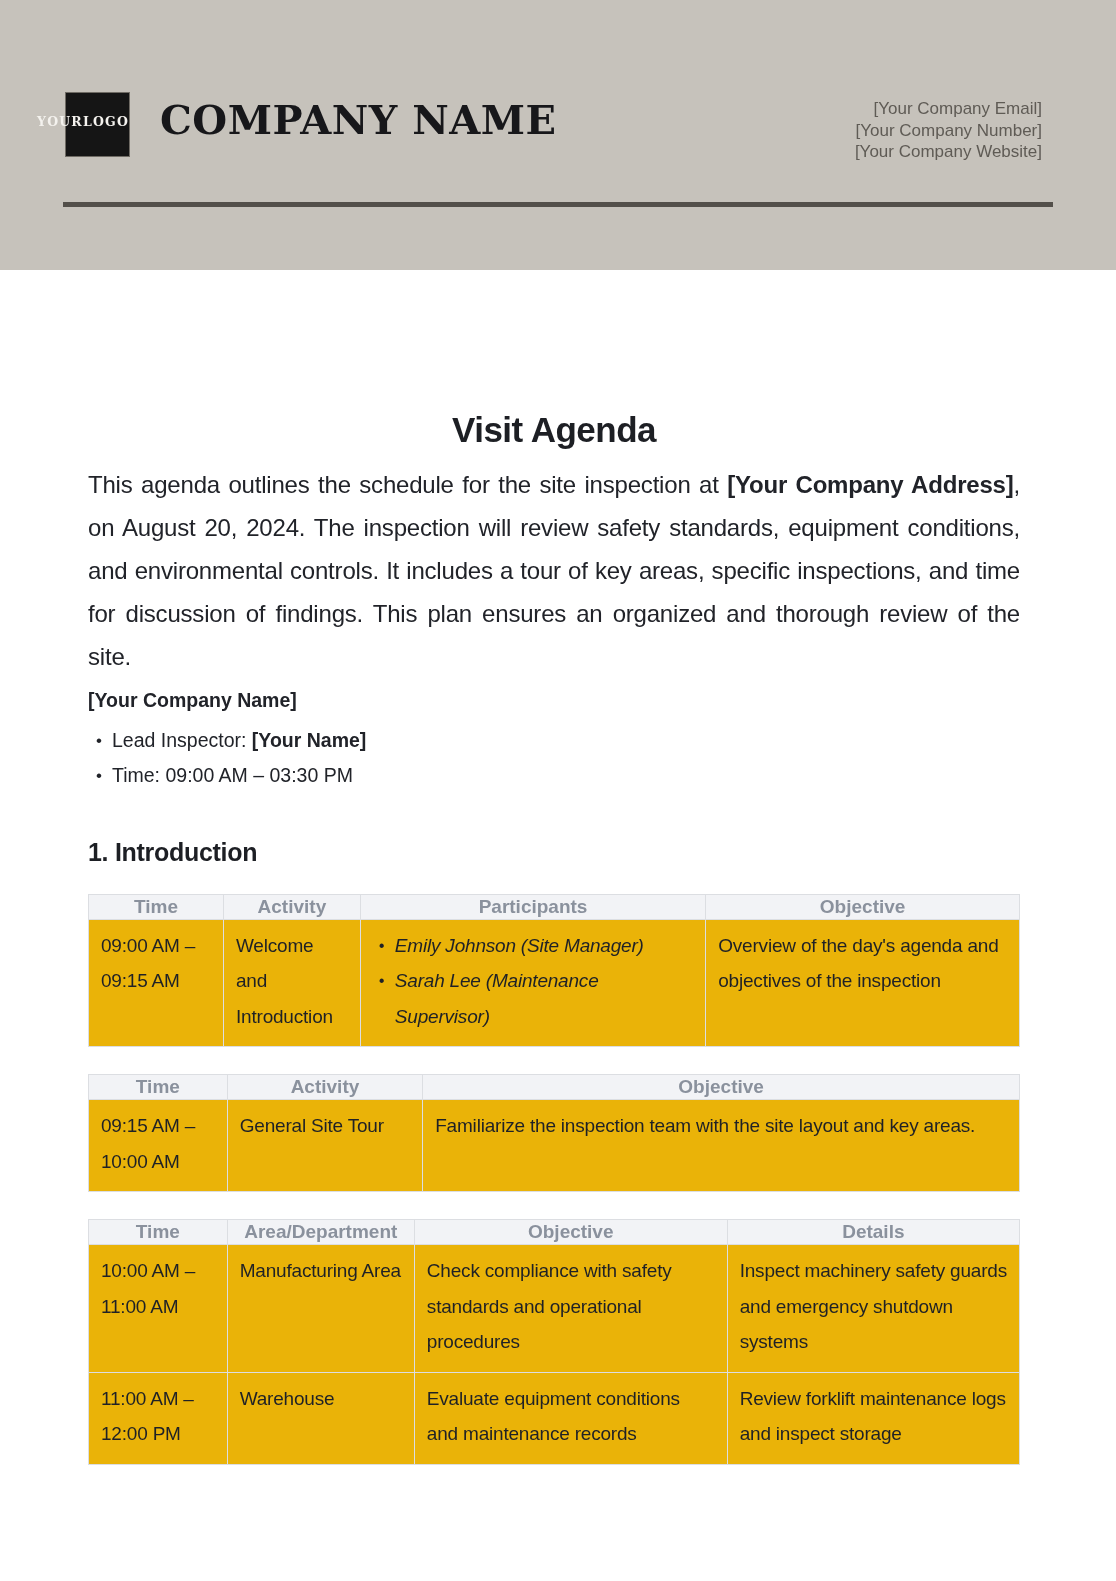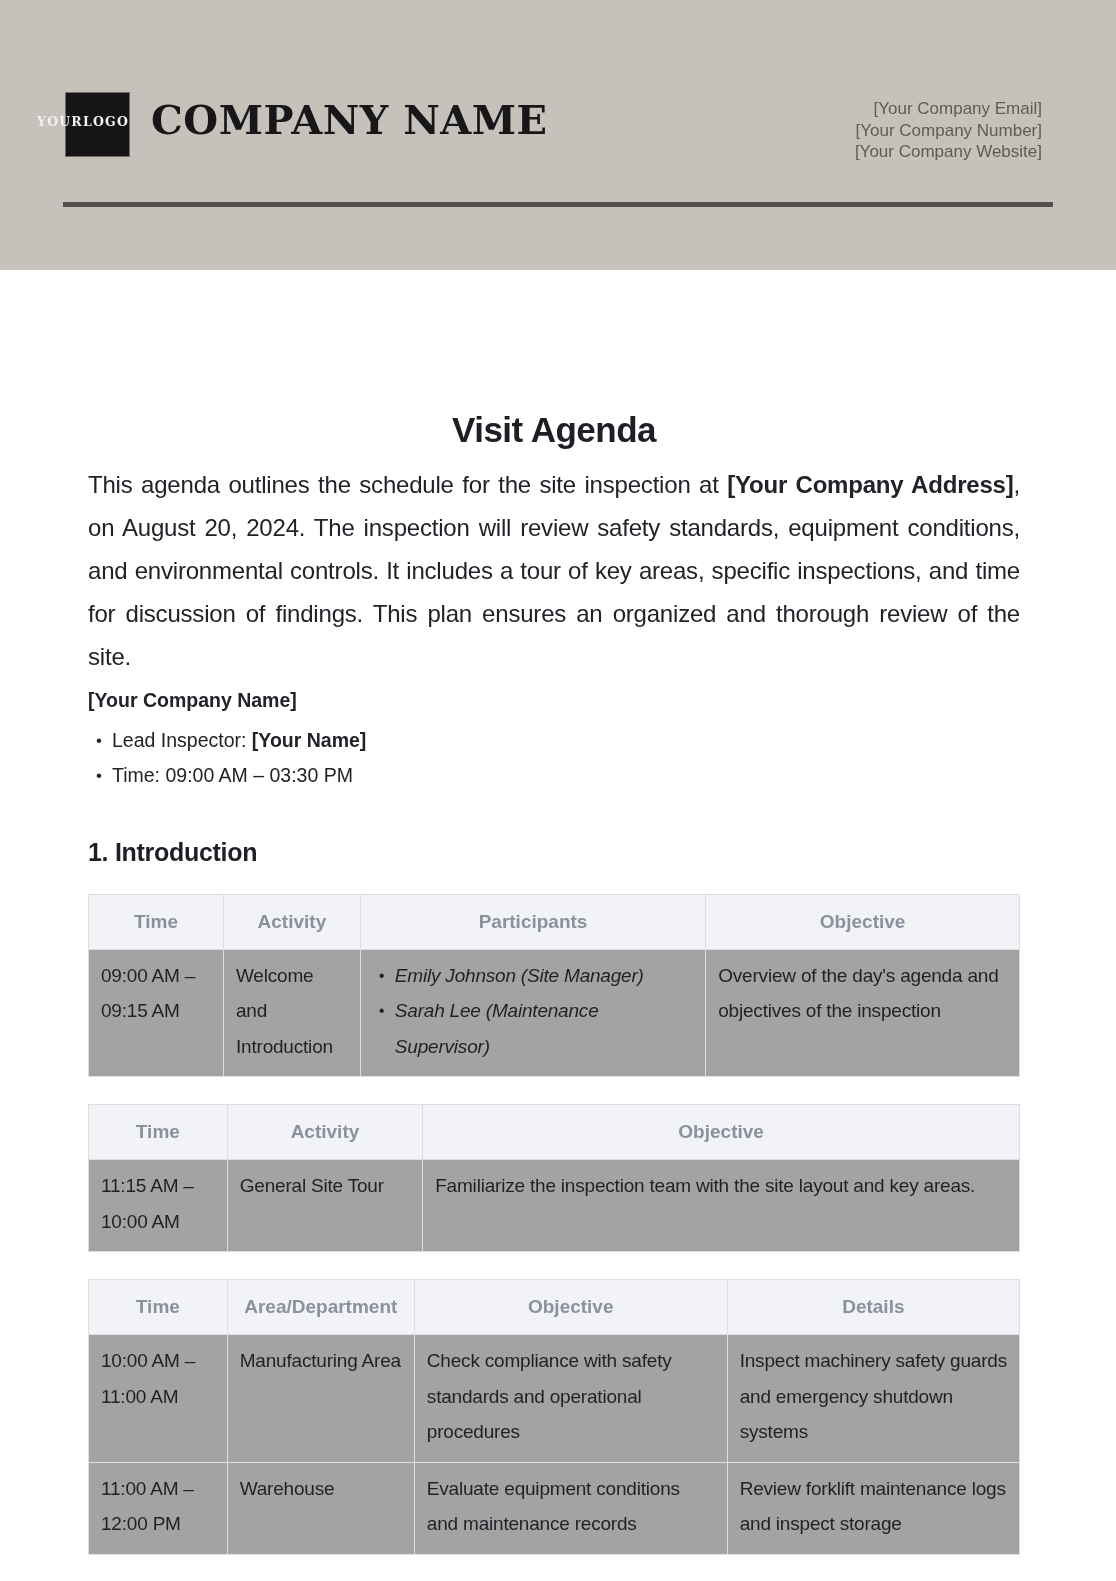--- a/index.html
+++ b/index.html
@@ -26,21 +26,21 @@
     position:absolute;left:65px;top:92px;width:65px;height:65px;
     background:var(--logo-bg);border:1px solid var(--logo-border);
     display:flex;flex-direction:row;align-items:center;justify-content:flex-end;
     padding-bottom:7px;
   }
   .logo-box span{
     color:#f4f2ee;font-family:"DejaVu Serif",serif;font-weight:700;
     font-size:12.5px;line-height:15px;letter-spacing:1.2px;
   }
   .company-name{
-    position:absolute;left:151px;top:96px;
+    position:absolute;left:160px;top:96px;
     font-family:"DejaVu Serif",serif;font-weight:700;font-size:40px;
     color:#17171a;letter-spacing:.5px;white-space:nowrap;
   }
   .contact{
     position:absolute;right:74px;top:90px;text-align:right;
     color:var(--contact-text);font-size:17px;line-height:21.5px;margin-top:8px;
   }
   .rule-double{
     position:absolute;left:63px;right:63px;top:202px;height:4px;
     border-top:3px solid var(--divider);border-bottom:2px solid var(--divider);
@@ -64,25 +64,25 @@
     content:"\2022";position:absolute;left:8px;top:0;font-size:17px;color:var(--body-text);
   }
   .section-heading{
     margin-top:44px;font-size:25px;font-weight:700;color:var(--heading-text);
     letter-spacing:-.3px;
   }
   
   table{width:100%;border-collapse:collapse;margin-top:27px;table-layout:fixed;}
   th{
     background:var(--table-header-bg);color:var(--table-header-text);
-    font-weight:700;font-size:19px;padding:16px 6px;text-align:center;
+    font-weight:700;font-size:19px;padding:1px 6px;text-align:center;
     border:1px solid var(--table-border);
   }
   td{
-    border:1px solid var(--table-border);background:#a3a3a3;
+    border:1px solid var(--table-border);background:#eab308;
     padding:8px 12px 12px;font-size:19px;line-height:35.5px;
     vertical-align:top;color:#1f2126;letter-spacing:-.2px;
   }
   td ul{list-style:none;font-style:italic;}
   td ul li{position:relative;padding-left:22px;}
   td ul li::before{
     content:"\2022";position:absolute;left:6px;top:0;font-size:16px;color:#1f2126;
   }
 </style>
 </head>
@@ -156,21 +156,21 @@
       </colgroup>
       <thead>
         <tr>
           <th>Time</th>
           <th>Activity</th>
           <th>Objective</th>
         </tr>
       </thead>
       <tbody>
         <tr>
-          <td>11:15 AM – 10:00 AM</td>
+          <td>09:15 AM – 10:00 AM</td>
           <td>General Site Tour</td>
           <td>Familiarize the inspection team with the site layout and key areas.</td>
         </tr>
       </tbody>
     </table>
 
     <table>
       <colgroup>
         <col style="width:14.9%">
           <col style="width:20.1%">

